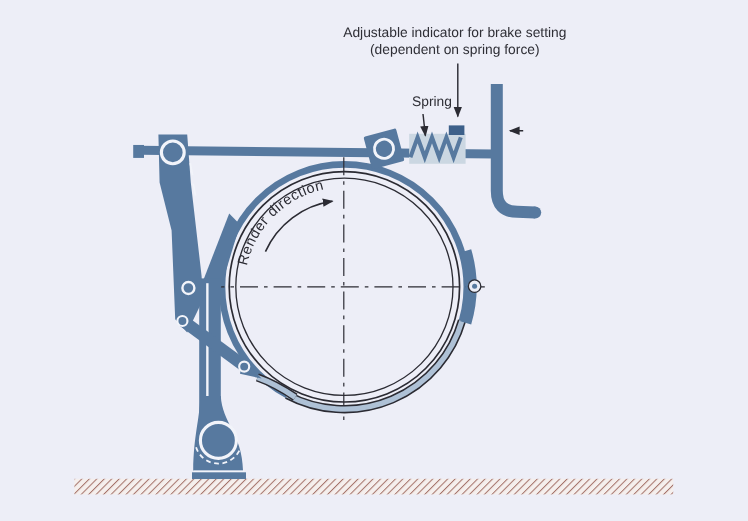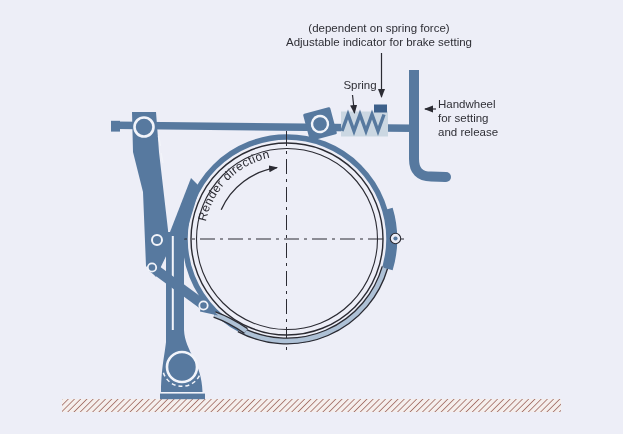--- a/index.html
+++ b/index.html
@@ -125,25 +125,20 @@
       <path d="M414,70 L414,159 Q414,176.5 431,176.5 L446,177" class="s-steel" stroke-width="10"></path>
       <circle cx="446" cy="177" r="5" class="f-steel"></circle>
     </g>
 
     <line x1="381.5" y1="53" x2="381.5" y2="97" class="s-dark" stroke-width="1.2" marker-end="url(#arrowhead)"></line>
     <line x1="352.5" y1="95" x2="354.5" y2="113" class="s-dark" stroke-width="1.2" marker-end="url(#arrowhead)"></line>
     <line x1="436" y1="109" x2="425" y2="109" class="s-dark" stroke-width="1.2" marker-end="url(#arrowhead)"></line>
   </svg>
 
   <div class="lbl center" style="left:269px;top:21px;width:220px">
+    <div>Adjustable indicator for brake setting</div>
     <div>(dependent on spring force)</div>
-    <div>Adjustable indicator for brake setting</div>
   </div>
 
   <div class="lbl center" style="left:330px;top:78px;width:60px">Spring</div>
 
-  <div class="lbl" style="left:438px;top:97px">
-    <div>Handwheel</div>
-    <div>for setting</div>
-    <div>and release</div>
-  </div>
 
 </div>
 
 </body></html>

